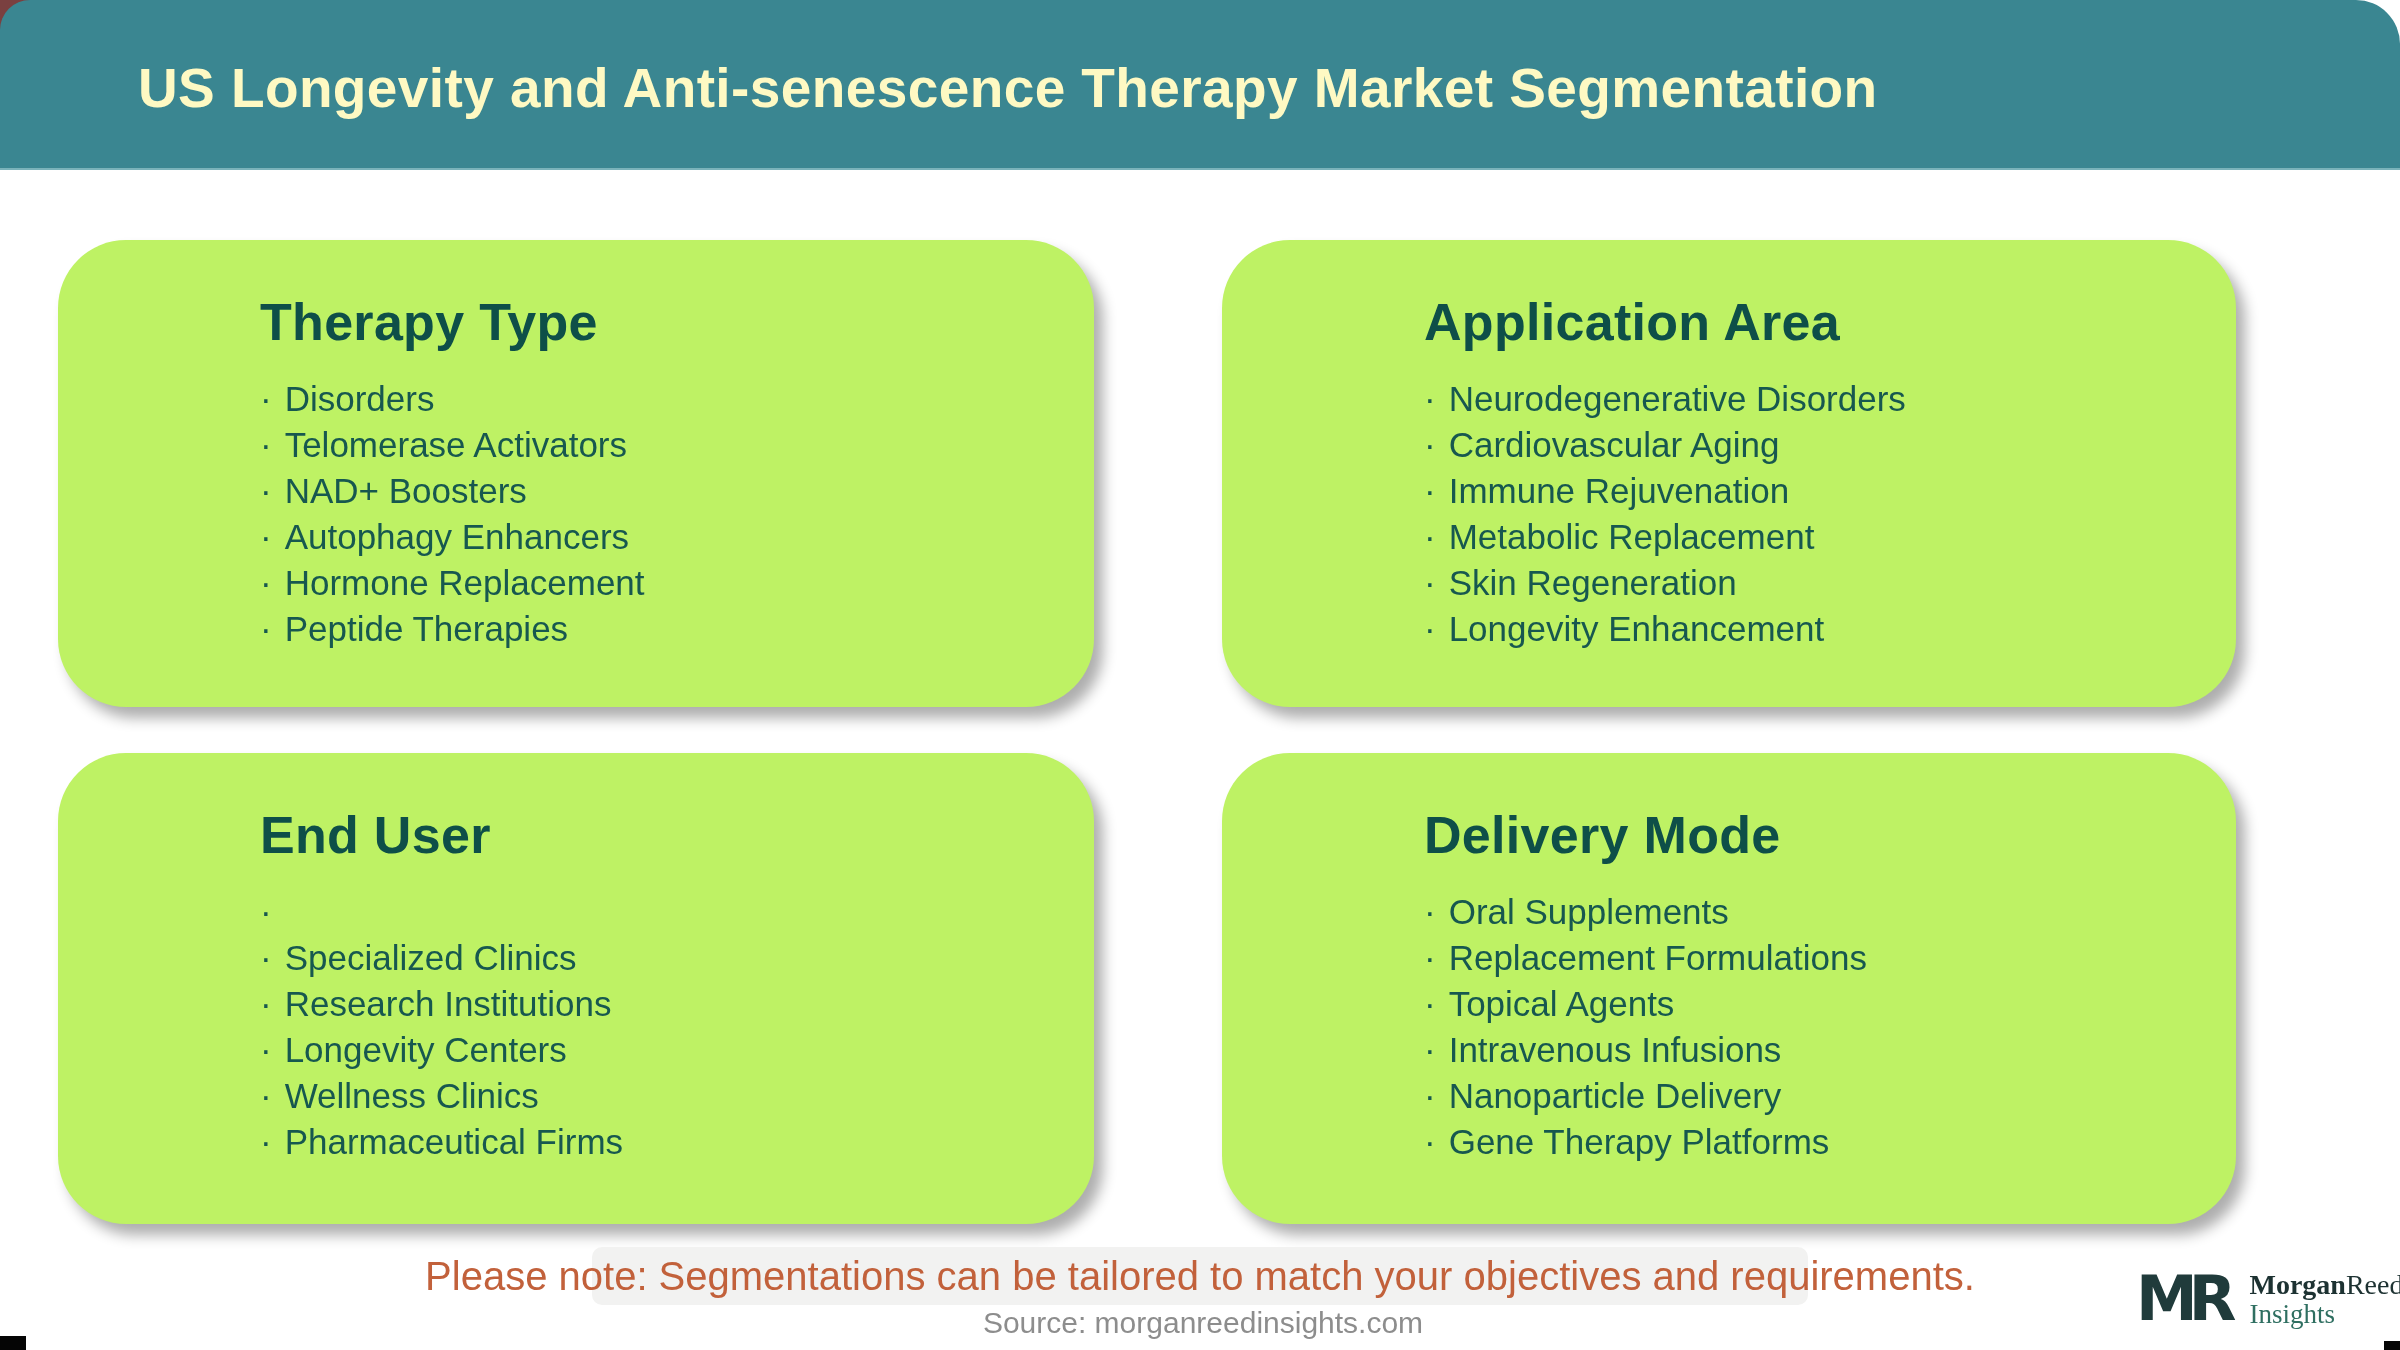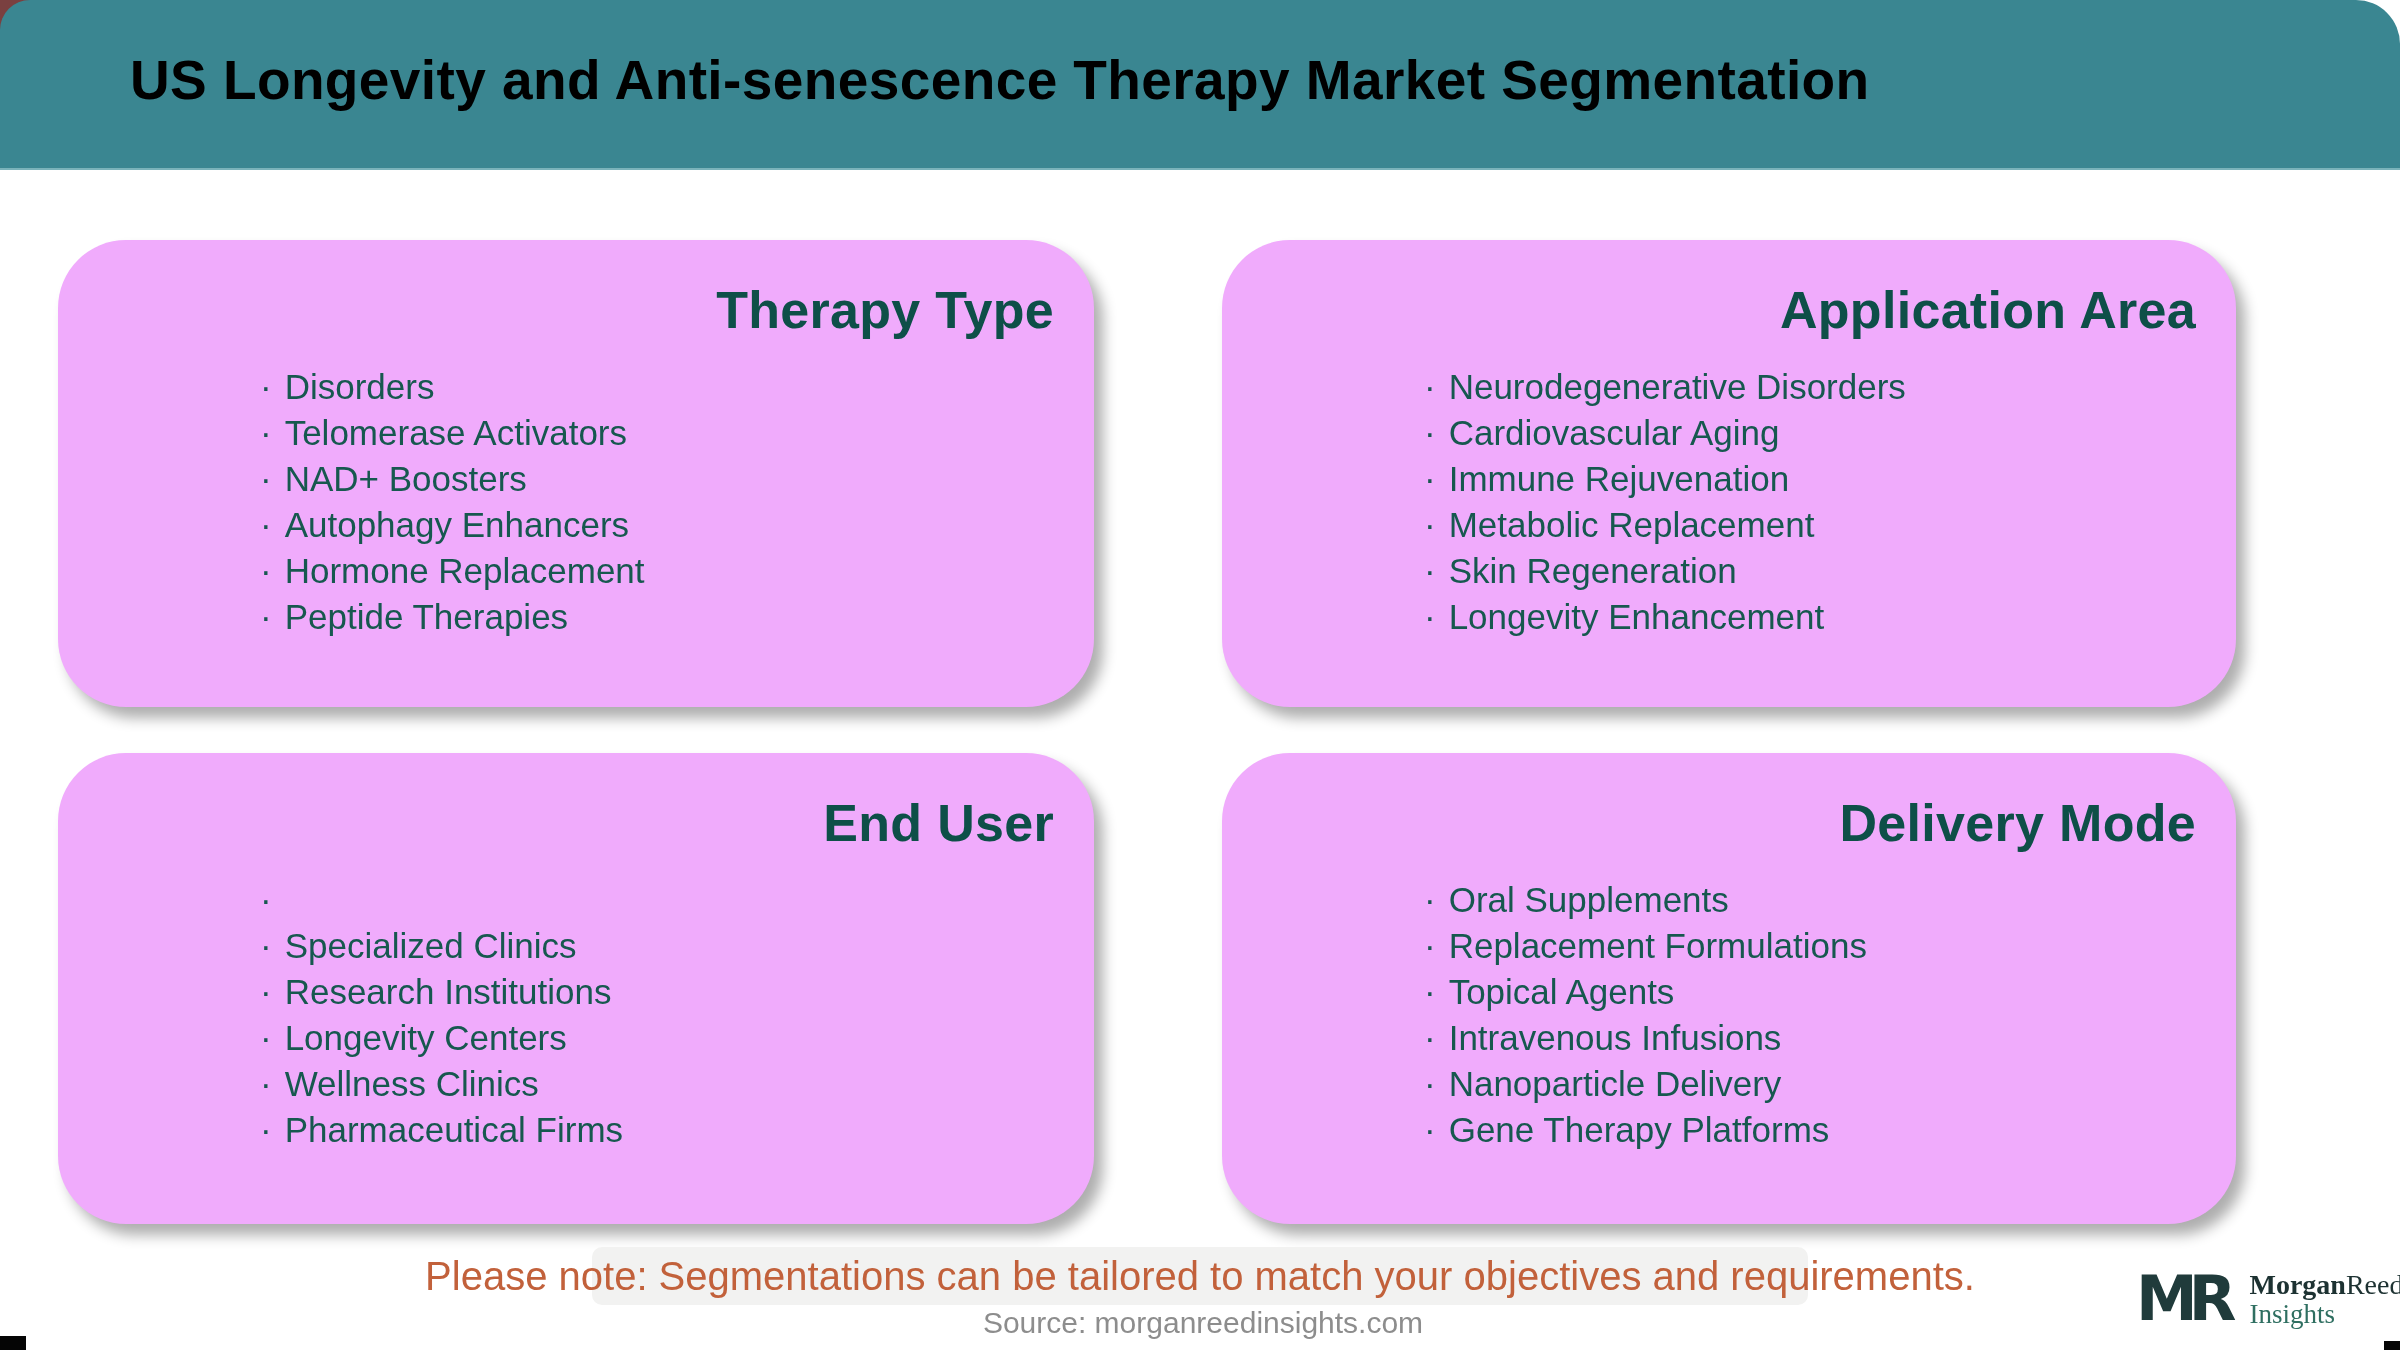--- a/index.html
+++ b/index.html
@@ -23,43 +23,42 @@
     position: absolute; top: 0; left: 0;
     width: 2400px; height: 170px;
     background: #3a8691;
     border-radius: 30px 44px 0 0;
     border-bottom: 2px solid #7ab3ba;
     box-sizing: border-box;
   }
   .header h1 {
     position: absolute; left: 130px; top: 50%;
     transform: translateY(-56%);
-    margin: 0;
+    margin: 8px;
     font-size: 55px;
     font-weight: 700;
     letter-spacing: 0.4px;
-    color: #000000;
+    color: #fef9c3;
     white-space: nowrap;
   }
 
   .grid {
     position: absolute; top: 240px; left: 58px;
     display: grid;
     grid-template-columns: 1036px 1014px;
     grid-template-rows: 467px 471px;
     column-gap: 128px;
     row-gap: 46px;
   }
   .card {
-    background: #f0abfc;
+    background: #bef264;
     border-radius: 68px;
     box-shadow: 9px 11px 14px rgba(0,0,0,0.32);
-    padding: 40px 40px 0 202px;
+    padding: 52px 40px 0 202px;
     box-sizing: border-box;
-    text-align: right;
   }
   .card h2 {
     margin: 0 0 24px 0;
     font-size: 52px;
     font-weight: 700;
     letter-spacing: 0.3px;
     color: #0e4f48;
   }
   .card ul {
     list-style: none;

